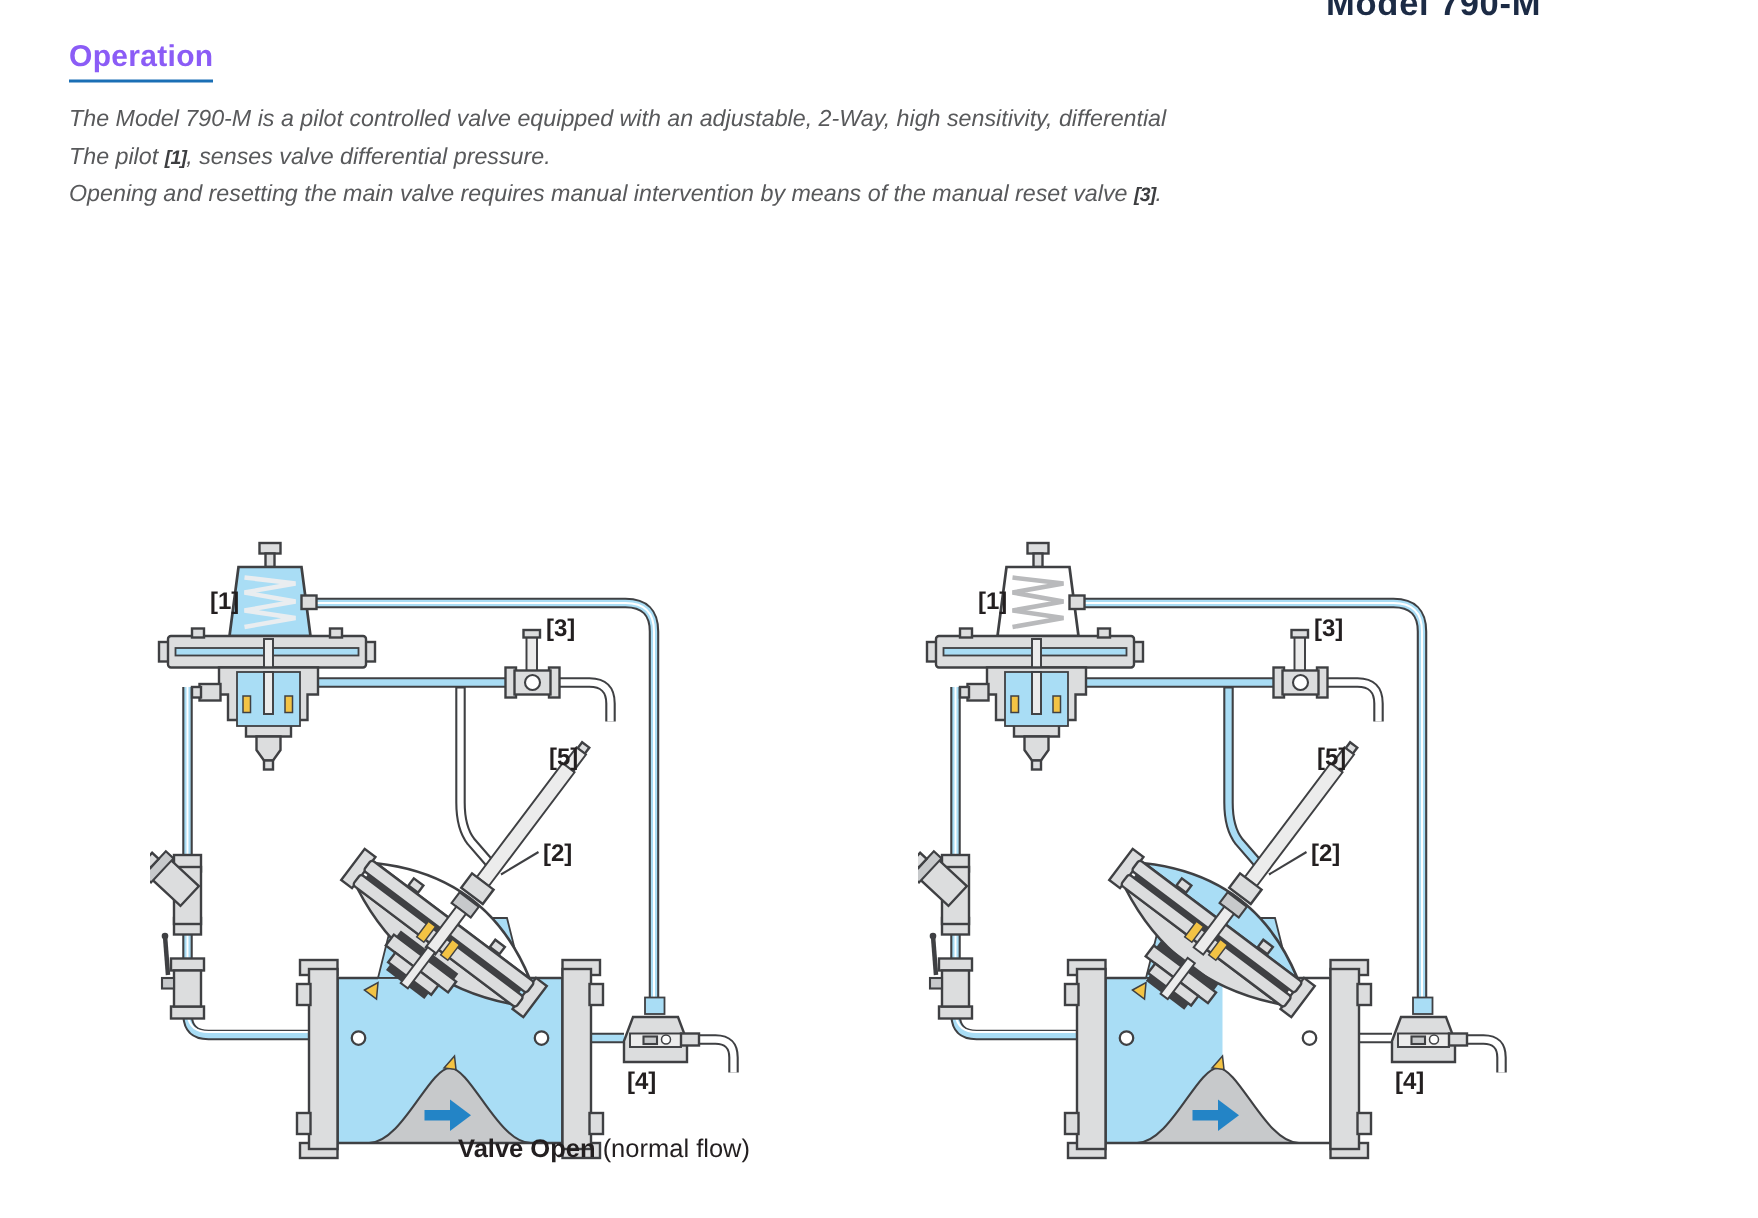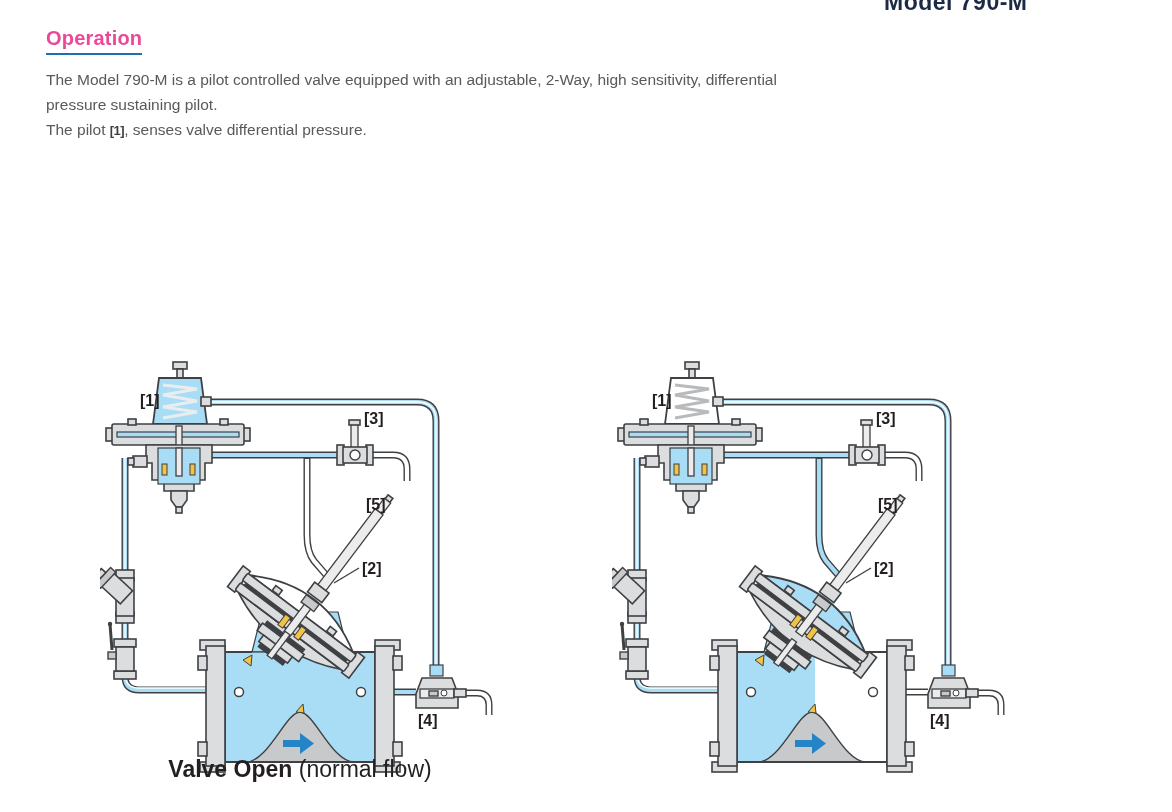--- a/index.html
+++ b/index.html
@@ -5,32 +5,32 @@
   html,body { margin:0; padding:0; background:#fff; }
   .page {
     position:relative; width:1172px; height:812px; overflow:hidden;
     background:#fff; font-family:"Liberation Sans","DejaVu Sans",sans-serif;
   }
   
   .model-title-clip { position:absolute; left:884px; top:0; width:220px; height:15px; overflow:hidden; }
   .model-title { margin-top:-11px; font-size:23px; font-weight:bold; color:#1c2b45; letter-spacing:.5px; }
   .op-heading {
     position:absolute; left:46px; top:27px; margin:0;
-    font-size:20px; font-weight:bold; color:#ec4899;
+    font-size:20px; font-weight:bold; color:#8b5cf6;
     display:inline-block; border-bottom:2px solid #1a6fb5; padding-bottom:3px; letter-spacing:.2px;
   }
   
-  .body-text { position:absolute; left:46px; top:67px; width:1090px; color:#58595b; font-size:15.5px; }
+  .body-text { position:absolute; left:46px; top:67px; width:1090px; color:#58595b; font-size:15.5px;font-style:italic; }
   .tline { height:25px; line-height:25px; white-space:nowrap; }
   .ref { font-weight:bold; color:#3d3e40; font-size:13px; letter-spacing:-0.5px; }
   
   .diagram-slot { position:absolute; width:470px; height:440px; }
   .diagram-slot svg { position:absolute; left:0; top:0; }
-  .caption { position:absolute; left:0; top:396px; width:400px; text-align:center;
-             font-size:23px; color:#231f20; }
+  .caption { position:absolute; left:0; top:396px; width:400px; text-align:right;
+             font-size:17px; color:#231f20; }
   .caption b { font-weight:bold; }
 
   
   .tube-o  { fill:none; stroke:#3f4043; stroke-width:7; }
   .tb      { fill:none; stroke:#a9ddf5; stroke-width:4.2; }
   .tw      { fill:none; stroke:#ffffff; stroke-width:4.2; }
   .tcore   { fill:none; stroke:#ffffff; stroke-width:1.3; }
   .metal   { fill:#dcddde; stroke:#3f4043; stroke-width:1.6; }
   .metal2  { fill:#c7c9cb; stroke:#3f4043; stroke-width:1.4; }
   .lite    { fill:#ececec; stroke:#3f4043; stroke-width:1.3; }
@@ -62,22 +62,22 @@
 <div class="page">
 
   <div class="model-title-clip">
     <div class="model-title">Model 790-M</div>
   </div>
 
   <h2 class="op-heading">Operation</h2>
 
   <div class="body-text" id="body-text">
       <div class="tline">The Model 790-M is a pilot controlled valve equipped with an adjustable, 2-Way, high sensitivity, differential</div>
-      <div class="tline">pressure sustaining pilot.</div>
       <div class="tline">The pilot <b class="ref">[1]</b>, senses valve differential pressure.</div>
+      <div class="tline">Opening and resetting the main valve requires manual intervention by means of the manual reset valve <b class="ref">[3]</b>.</div>
     </div>
 
   <div class="diagram-slot" style="left:100px;top:360px">
   <svg width="470" height="430" viewBox="0 0 470 430" class="open">
 
     <g>
       <path class="tube-o" d="M 100 42 H 317 Q 336 42 336 61 V 311"></path>
       <path class="tube-o" d="M 104 95 H 250"></path>
       <path class="tube-o" d="M 262 95 H 293 Q 307 95 307 109 V 121"></path>
       <path class="tube-o" d="M 207 95 V 175 Q 207 192 214 201 L 227 216"></path>

